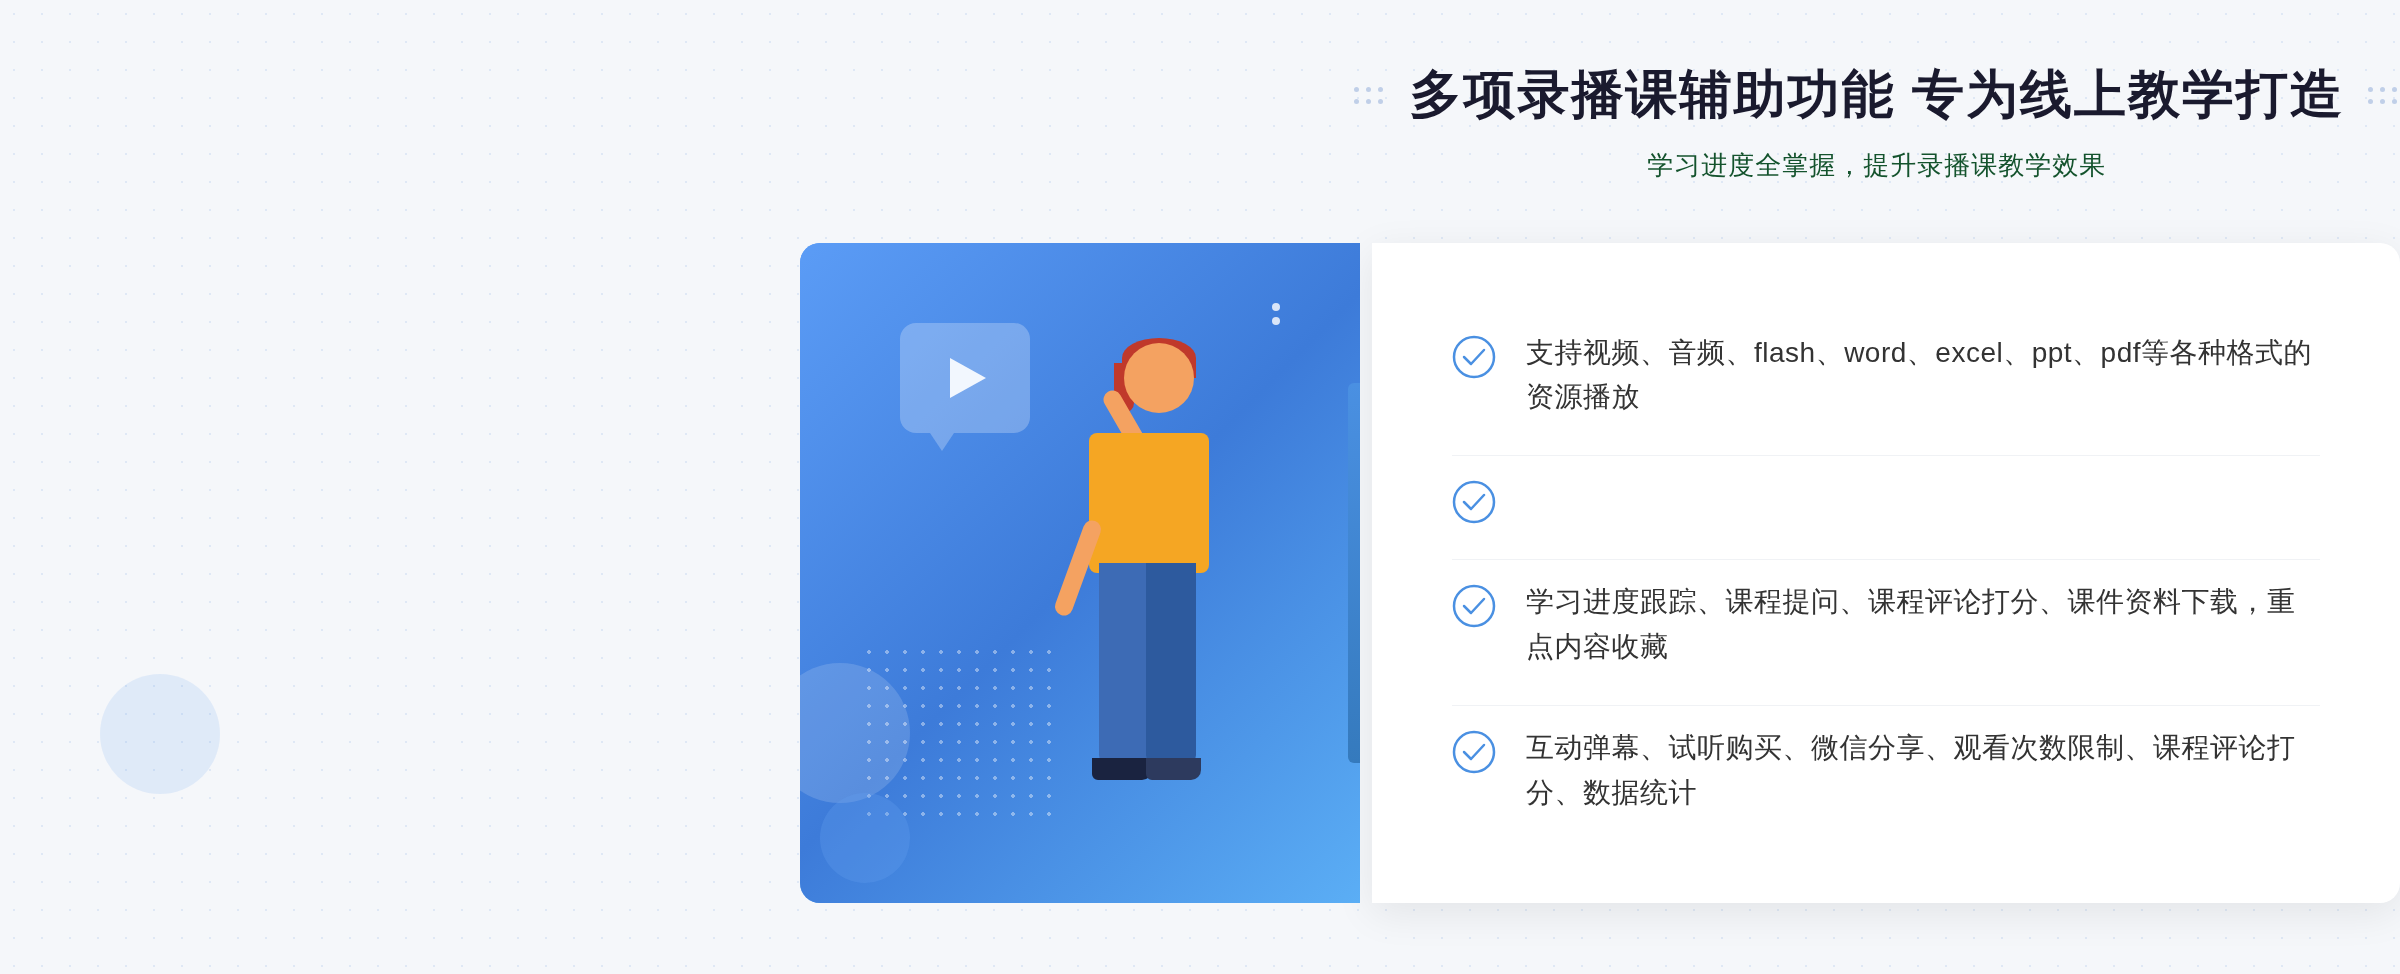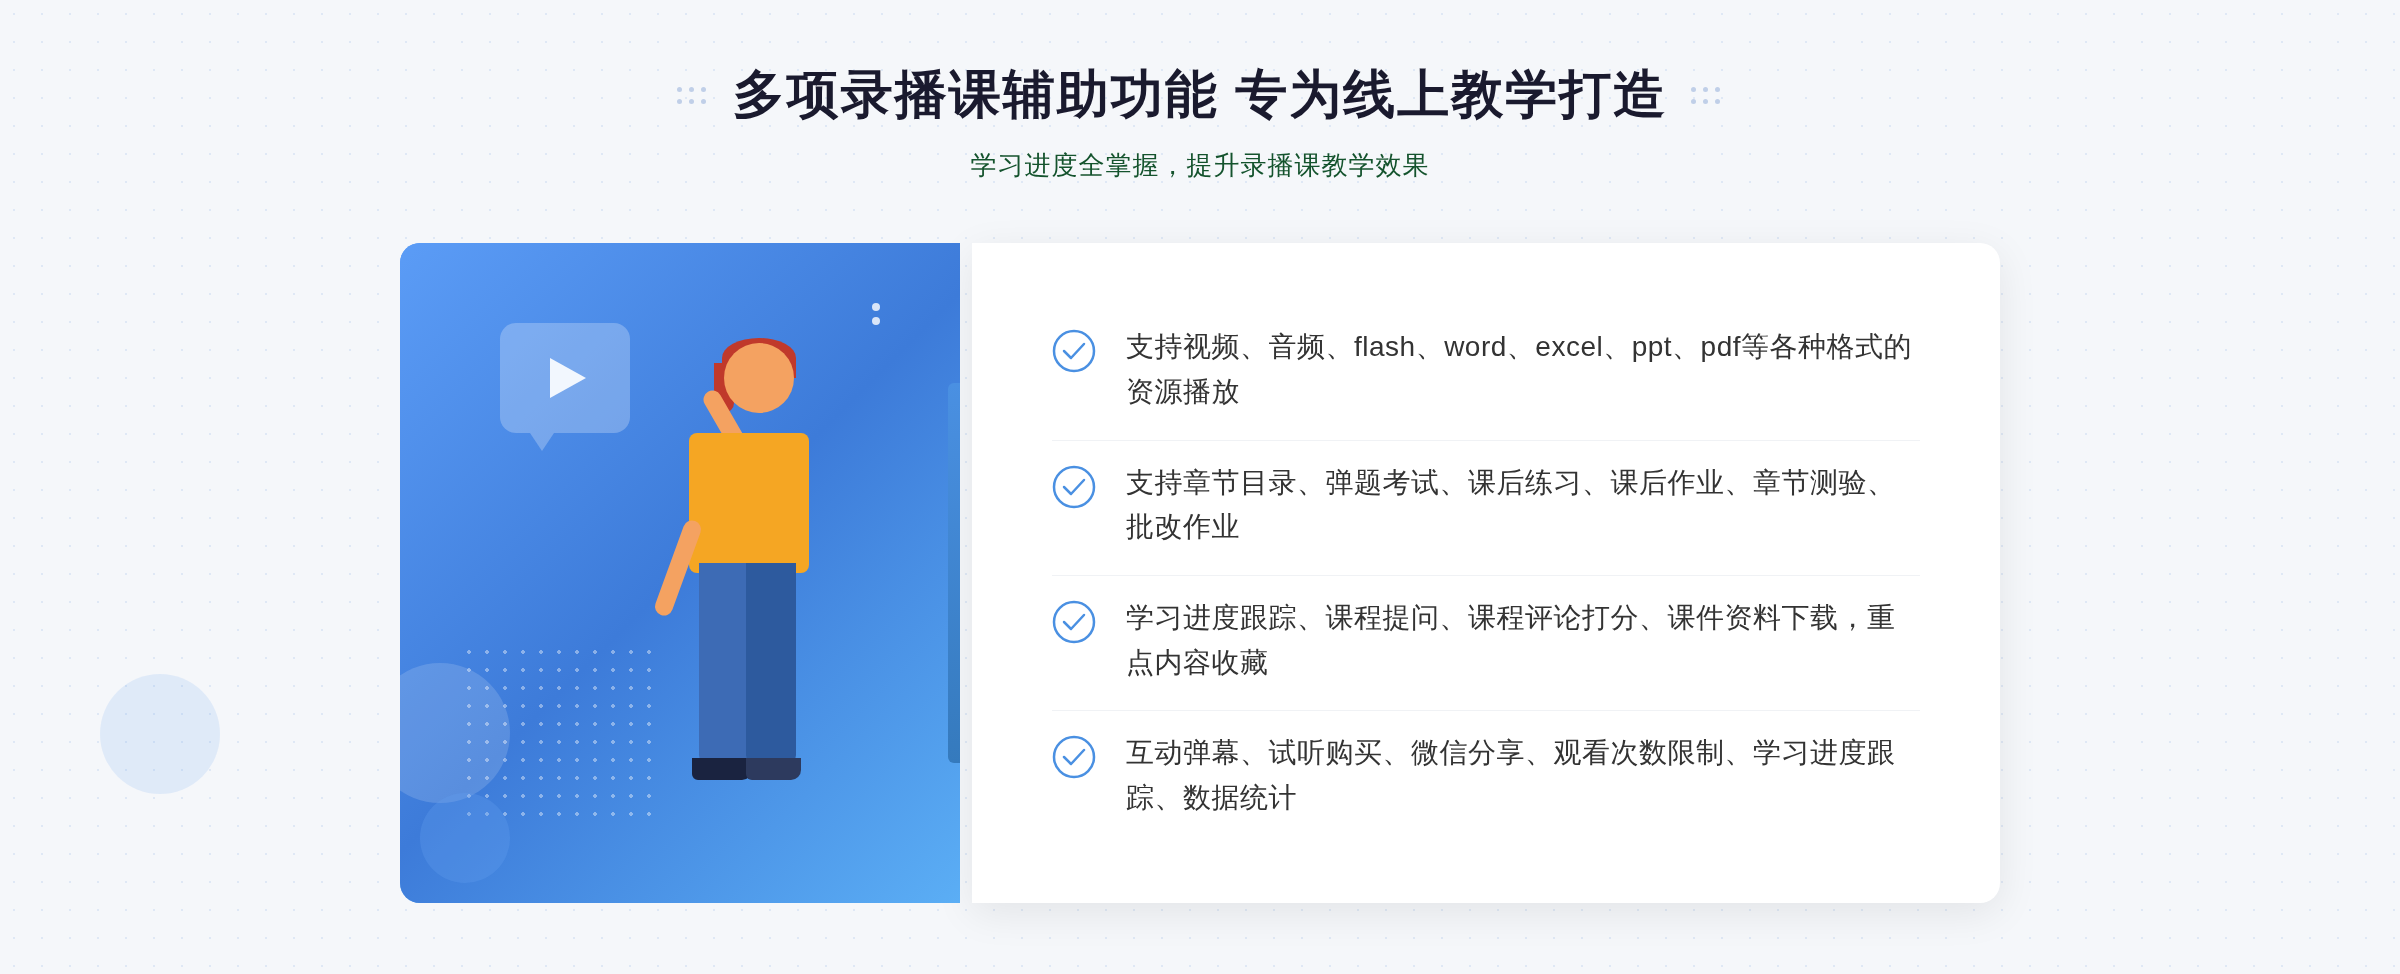--- a/index.html
+++ b/index.html
@@ -29,21 +29,21 @@
       opacity: 0.5;
       pointer-events: none;
     }
 
     .page-wrapper {
       position: relative;
       width: 2400px;
       height: 914px;
       display: flex;
       flex-direction: column;
-      align-items: center;
+      align-items: flex-end;
       padding-top: 60px;
     }
 
     
     .header-section {
       text-align: center;
       margin-bottom: 60px;
       position: relative;
     }
 
@@ -484,41 +484,40 @@
         <span class="feature-text">支持视频、音频、flash、word、excel、ppt、pdf等各种格式的资源播放</span>
       </div>
 
       <div class="feature-item">
         <div class="check-icon">
           <svg viewBox="0 0 44 44" fill="none" xmlns="http://www.w3.org/2000/svg">
             <circle cx="22" cy="22" r="20" stroke="#4a90e2" stroke-width="2.5" fill="none"></circle>
             <polyline points="12,22 19,29 32,15" stroke="#4a90e2" stroke-width="2.5" stroke-linecap="round" stroke-linejoin="round"></polyline>
           </svg>
         </div>
-        <span class="feature-text">支持章节目录、弹题考试、课后练习、课后作业、章节测验、批改作业</span>
       </div>
 
       <div class="feature-item">
         <div class="check-icon">
           <svg viewBox="0 0 44 44" fill="none" xmlns="http://www.w3.org/2000/svg">
             <circle cx="22" cy="22" r="20" stroke="#4a90e2" stroke-width="2.5" fill="none"></circle>
             <polyline points="12,22 19,29 32,15" stroke="#4a90e2" stroke-width="2.5" stroke-linecap="round" stroke-linejoin="round"></polyline>
           </svg>
         </div>
         <span class="feature-text">学习进度跟踪、课程提问、课程评论打分、课件资料下载，重点内容收藏</span>
       </div>
 
       <div class="feature-item">
         <div class="check-icon">
           <svg viewBox="0 0 44 44" fill="none" xmlns="http://www.w3.org/2000/svg">
             <circle cx="22" cy="22" r="20" stroke="#4a90e2" stroke-width="2.5" fill="none"></circle>
             <polyline points="12,22 19,29 32,15" stroke="#4a90e2" stroke-width="2.5" stroke-linecap="round" stroke-linejoin="round"></polyline>
           </svg>
         </div>
-        <span class="feature-text">互动弹幕、试听购买、微信分享、观看次数限制、学习进度跟踪、数据统计</span>
+        <span class="feature-text">互动弹幕、试听购买、微信分享、观看次数限制、课程评论打分、数据统计</span>
       </div>
 
     </div>
 
   </div>
 
   <div class="side-circle"></div>
 
 </div>
 

